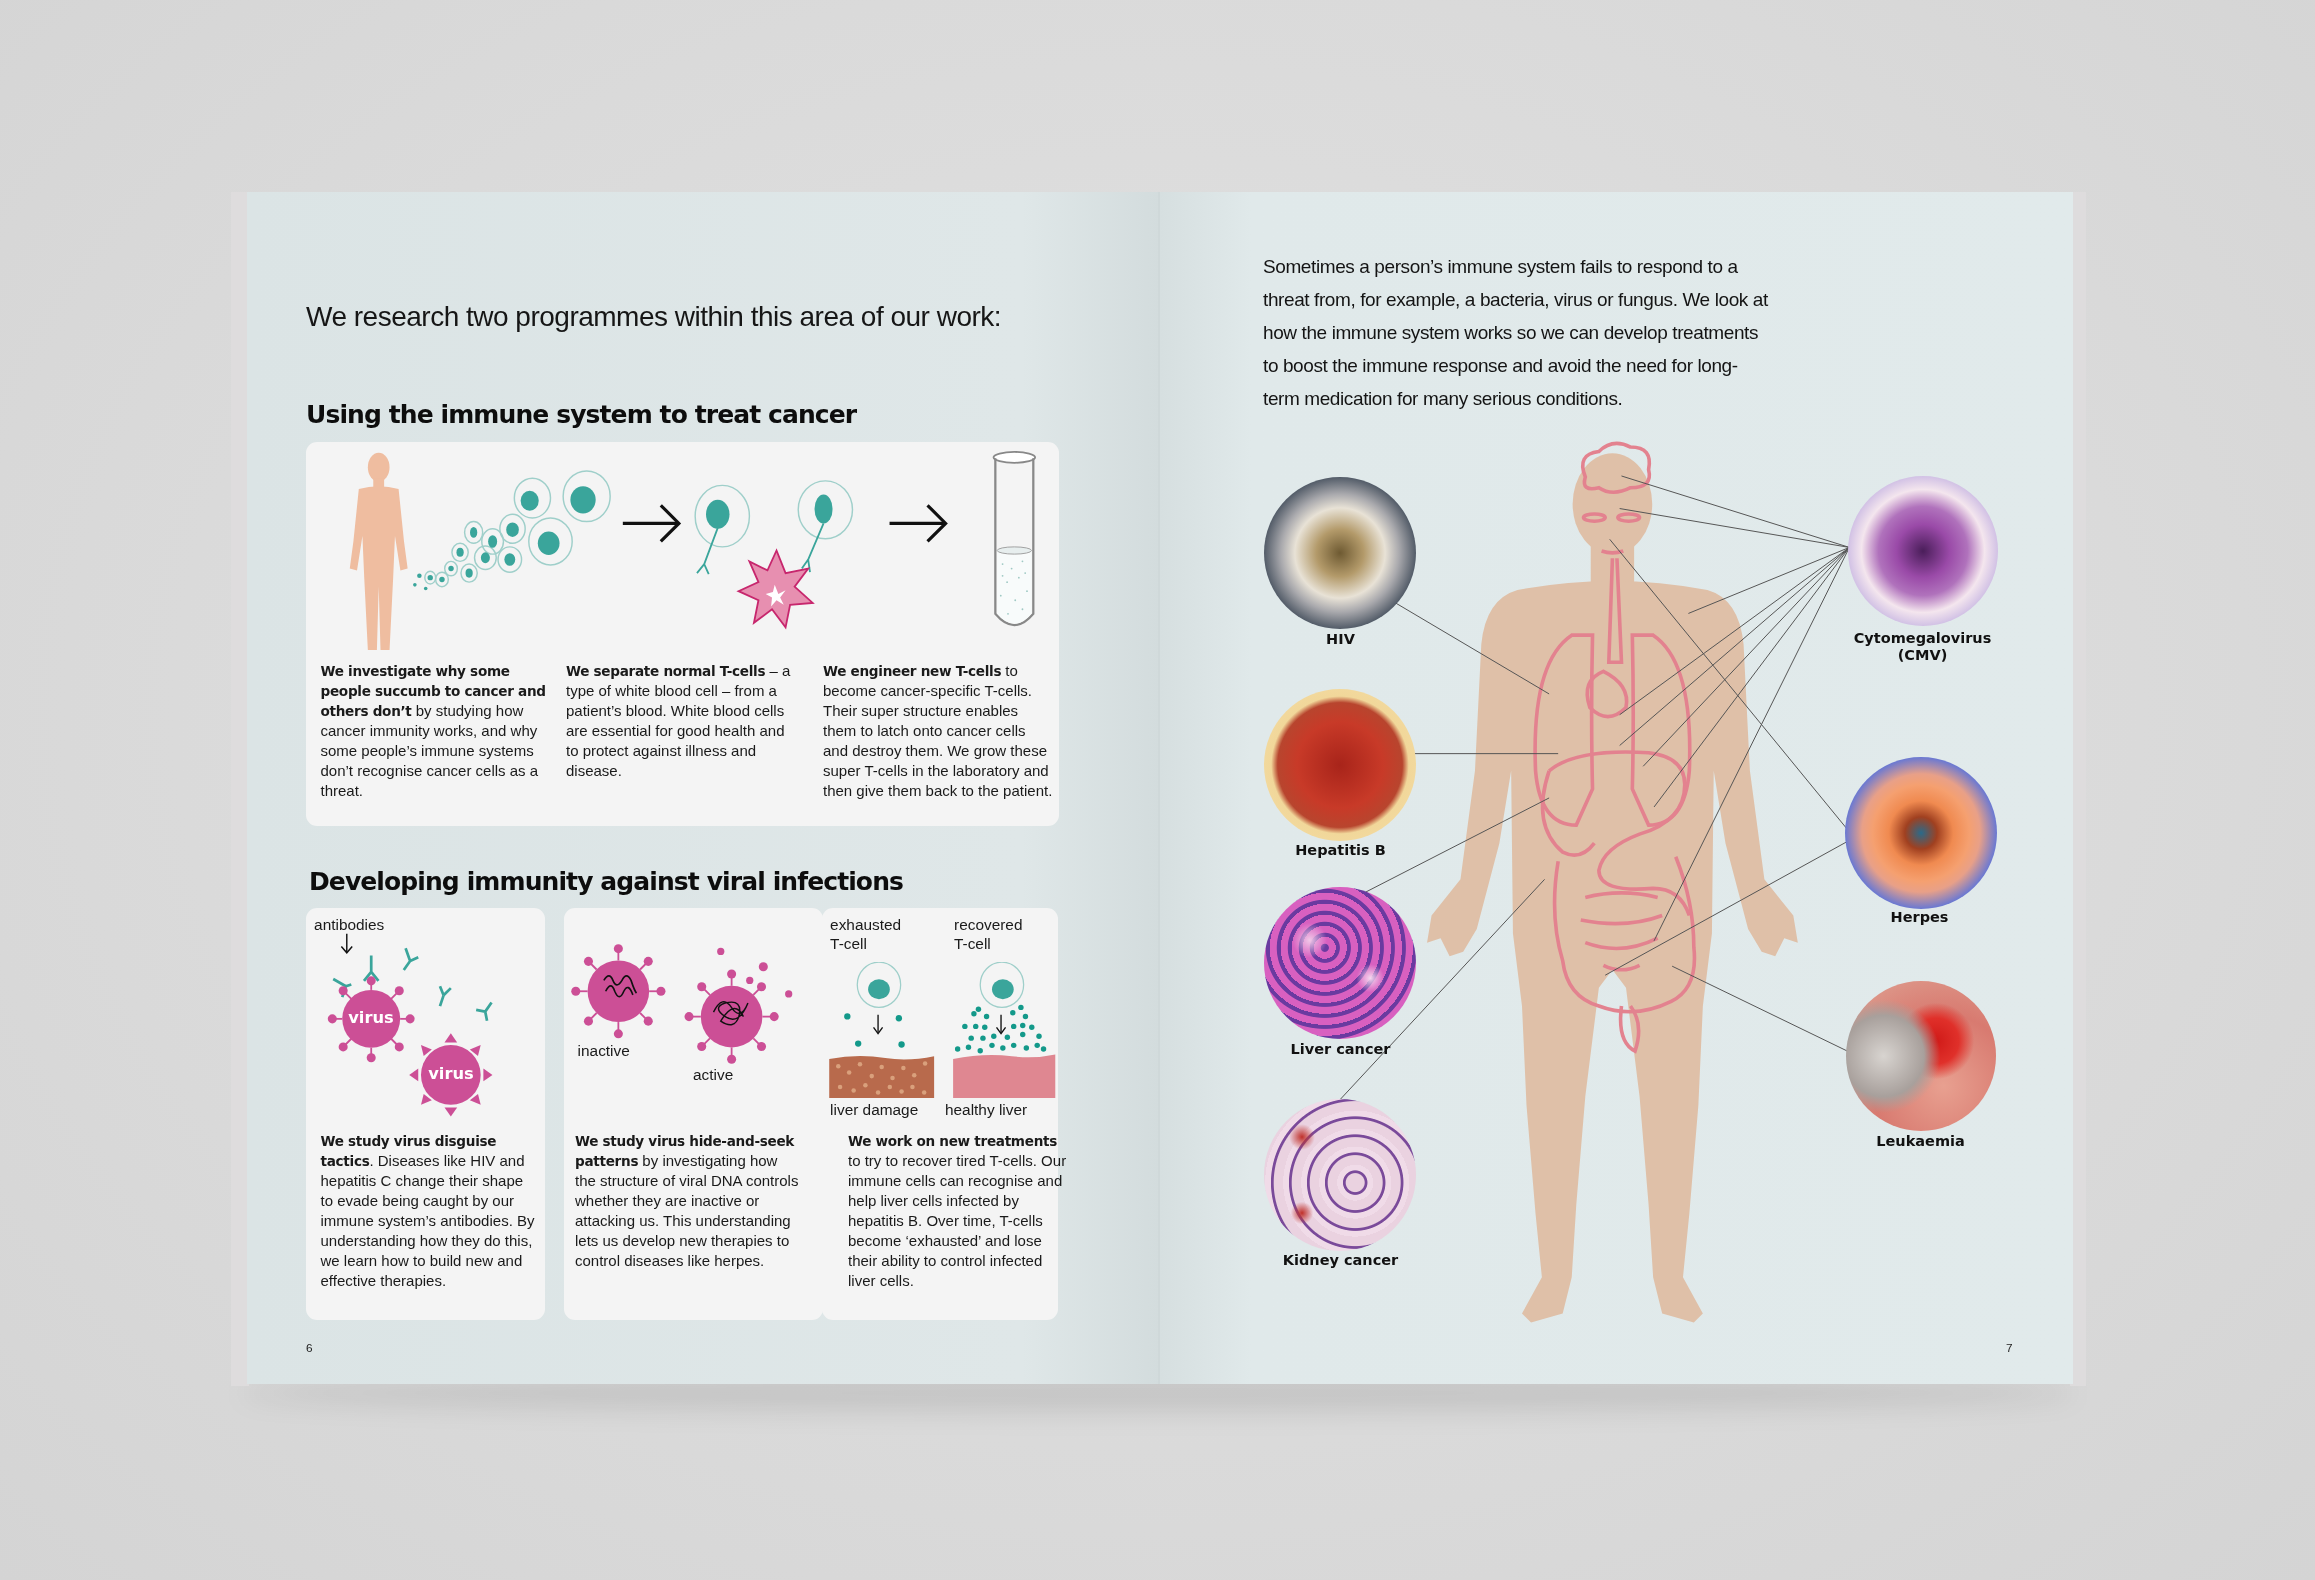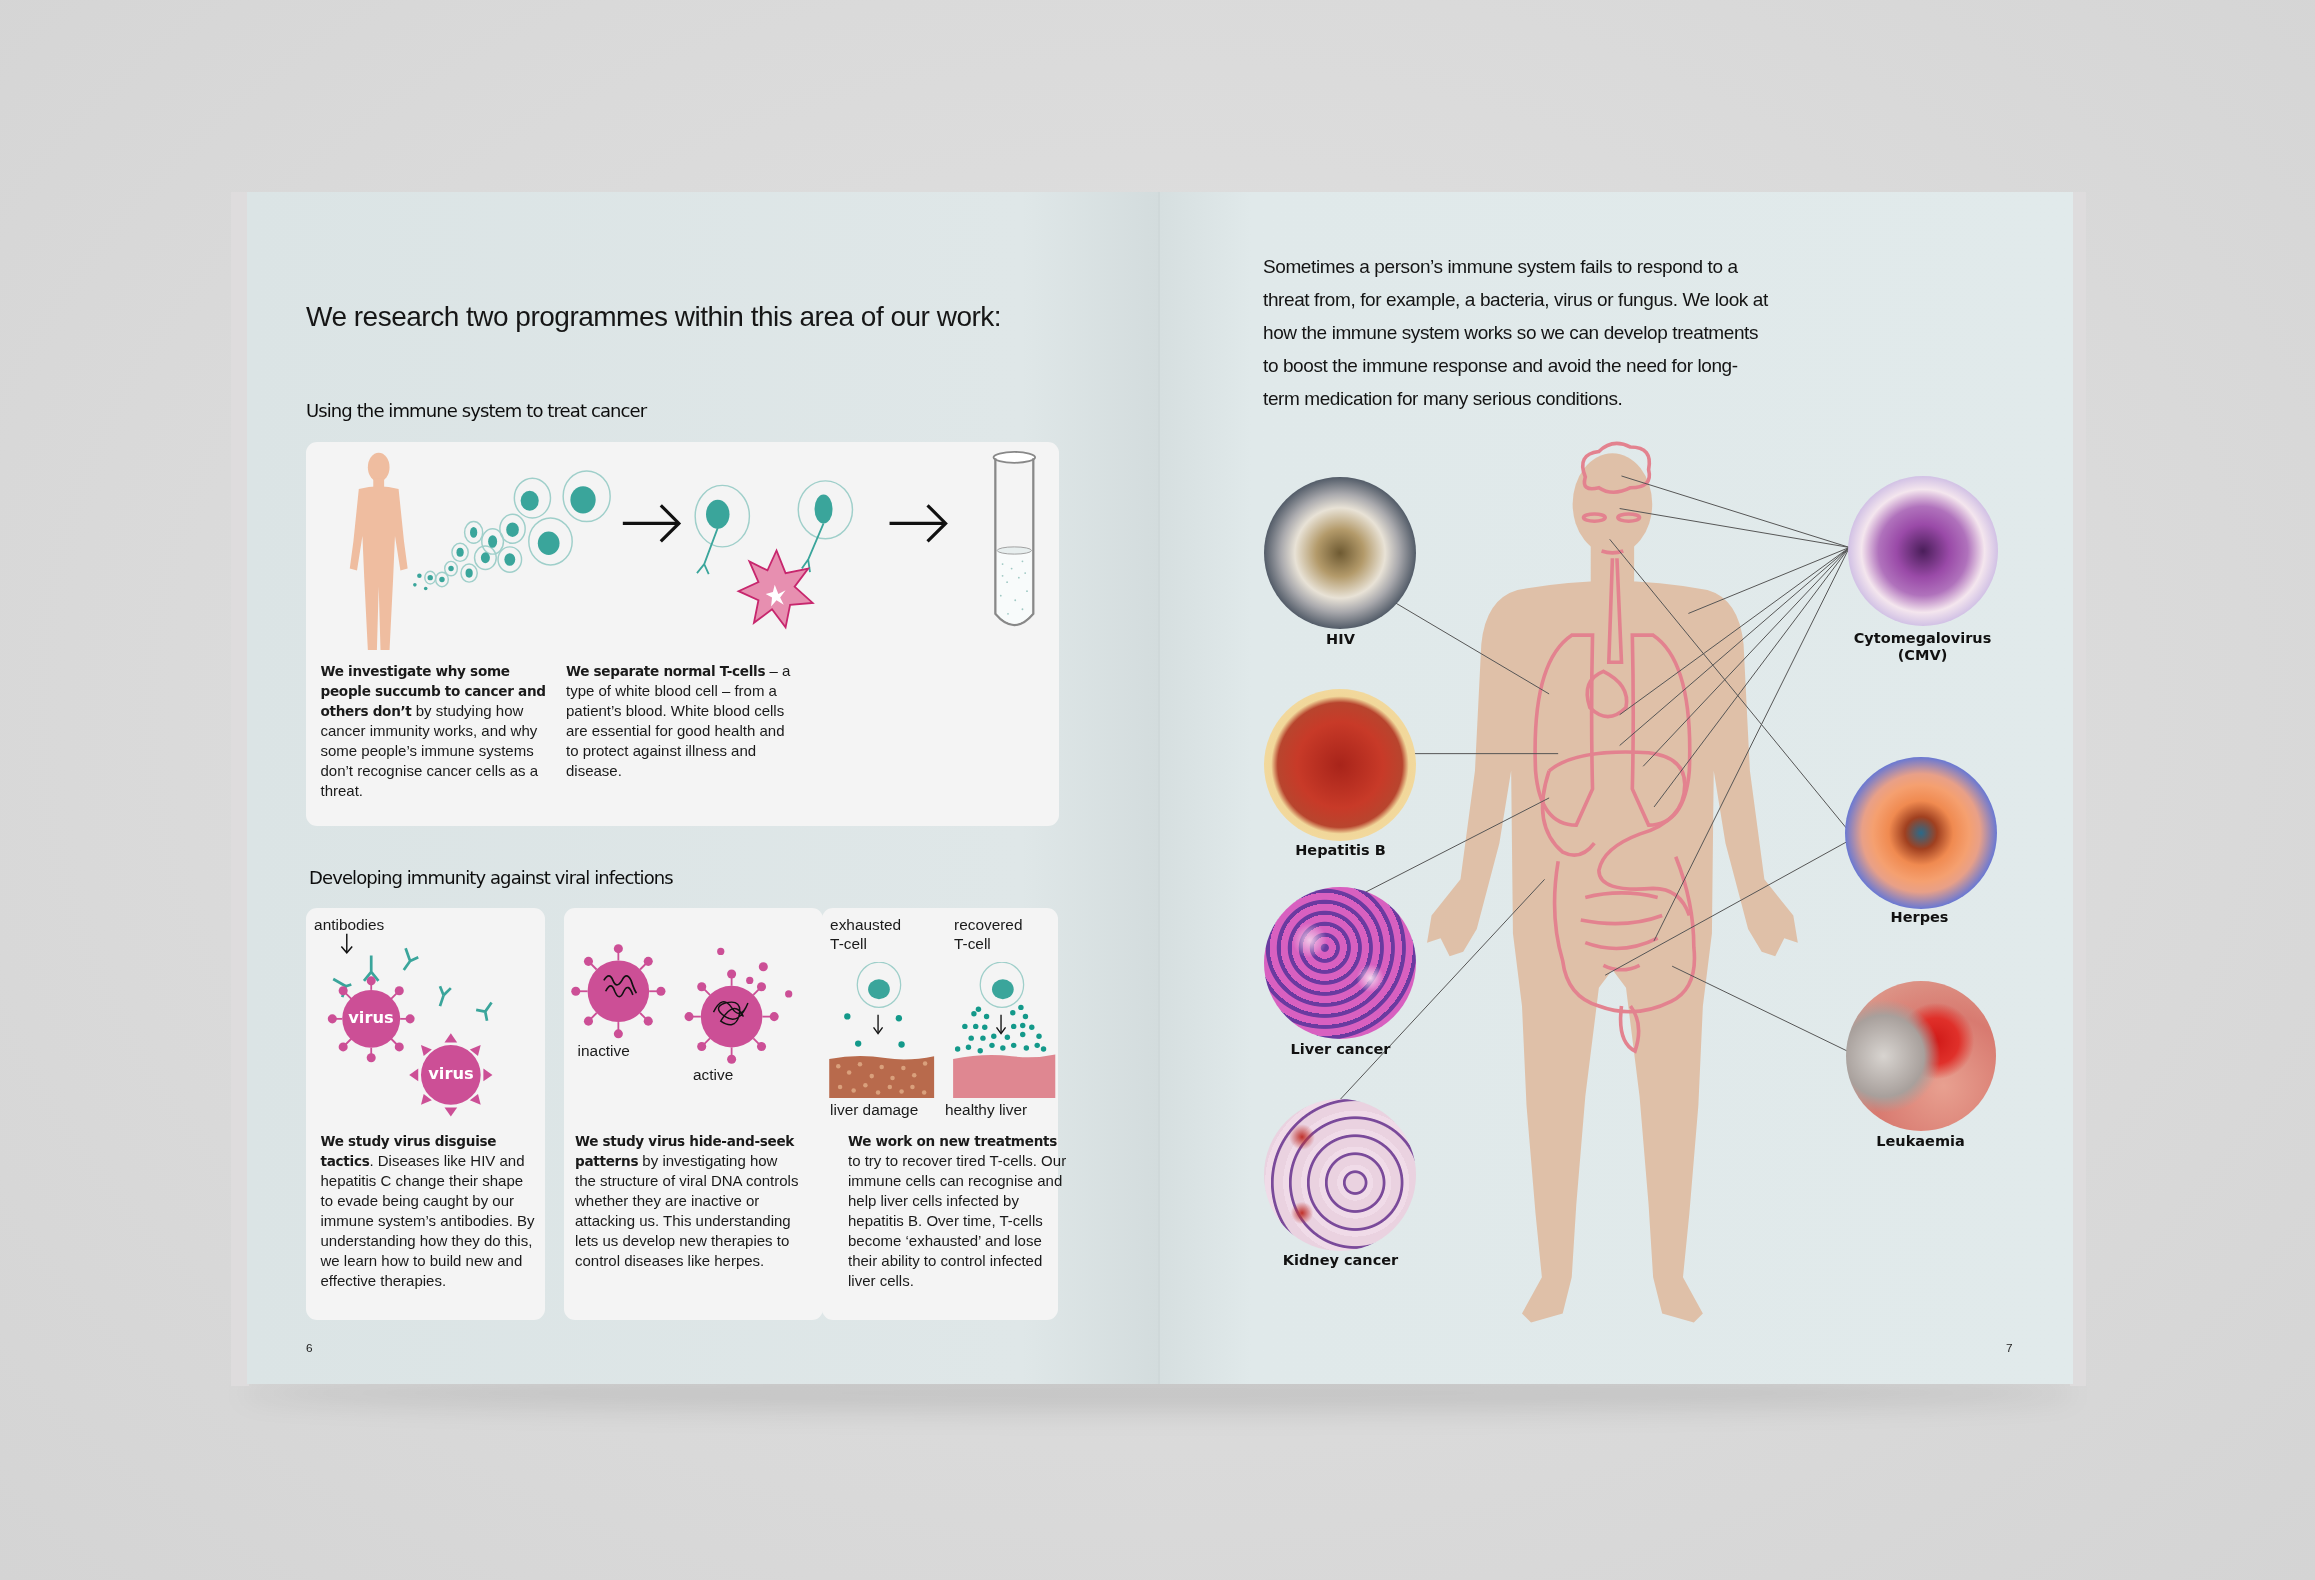--- a/index.html
+++ b/index.html
@@ -26,21 +26,21 @@
     background: linear-gradient(90deg, #d6dfe0 0%, #e0e9ea 10%, #e1eaeb 100%); }
   .spine { position: absolute; left: 1158px; top: 192px; width: 1.8px; height: 1192px; background: #cfd8d9; }
 
   .abs { position: absolute; }
   .title {
     font-family: "DejaVu Sans", sans-serif; font-weight: bold; font-size: 45px;
     letter-spacing: -1.8px; color: #0d0d0d; white-space: nowrap;
   }
   .subtitle { font-size: 28px; color: #161616; white-space: nowrap; letter-spacing: -0.5px; }
   .section-heading {
-    font-family: "DejaVu Sans", sans-serif; font-weight: normal; font-size: 18px;
+    font-family: "DejaVu Sans", sans-serif; font-weight: bold; font-size: 25px;
     letter-spacing: -0.9px; color: #0d0d0d; white-space: nowrap; text-align: right;
   }
   .card { position: absolute; background: #f4f4f4; border-radius: 11px; }
   .card-text { position: absolute; font-size: 15px; line-height: 20px; color: #1a1a1a; }
   .card-text b { font-family: "DejaVu Sans", sans-serif; font-weight: bold; font-size: 13.6px; letter-spacing: -0.3px; }
   .label-small { position: absolute; font-size: 15.4px; color: #1a1a1a; line-height: 19px; white-space: nowrap; }
   .intro { font-size: 19px; line-height: 33px; color: #141414; letter-spacing: -0.4px; }
   .circle-img { position: absolute; border-radius: 50%; overflow: hidden; }
   .disease-label {
     position: absolute; font-family: "DejaVu Sans", sans-serif; font-weight: bold;
@@ -150,20 +150,23 @@
             <circle cx="795" cy="145" r="1"></circle>
         </g>
       </g>
     </svg>
 
     <div class="card-text" style="left:14.5px;top:219px;width:226px;">
       <b>We investigate why some people succumb to cancer and others don’t</b><span> by studying how cancer immunity works, and why some people’s immune systems don’t recognise cancer cells as a threat.</span>
     </div>
     <div class="card-text" style="left:260px;top:219px;width:231px;">
       <b>We separate normal T-cells</b><span> – a type of white blood cell – from a patient’s blood. White blood cells are essential for good health and to protect against illness and disease.</span>
+    </div>
+    <div class="card-text" style="left:517px;top:219px;width:231px;">
+      <b>We engineer new T-cells</b><span> to become cancer-specific T-cells. Their super structure enables them to latch onto cancer cells and destroy them. We grow these super T-cells in the laboratory and then give them back to the patient.</span>
     </div>
   </div>
 
   <div class="abs section-heading" style="left:62px;top:675px;">Developing immunity against viral infections</div>
 
   <div class="card" style="left:59px;top:716px;width:239px;height:412px;">
     <div class="label-small" style="left:8.1px;top:7.2px;">antibodies</div>
     <svg class="abs" style="left:0;top:23.5px;" width="239" height="190" viewBox="0 0 264 210">
       <g stroke="#111" stroke-width="1.6" fill="none">
         <line x1="45" y1="2" x2="45" y2="22"></line>

